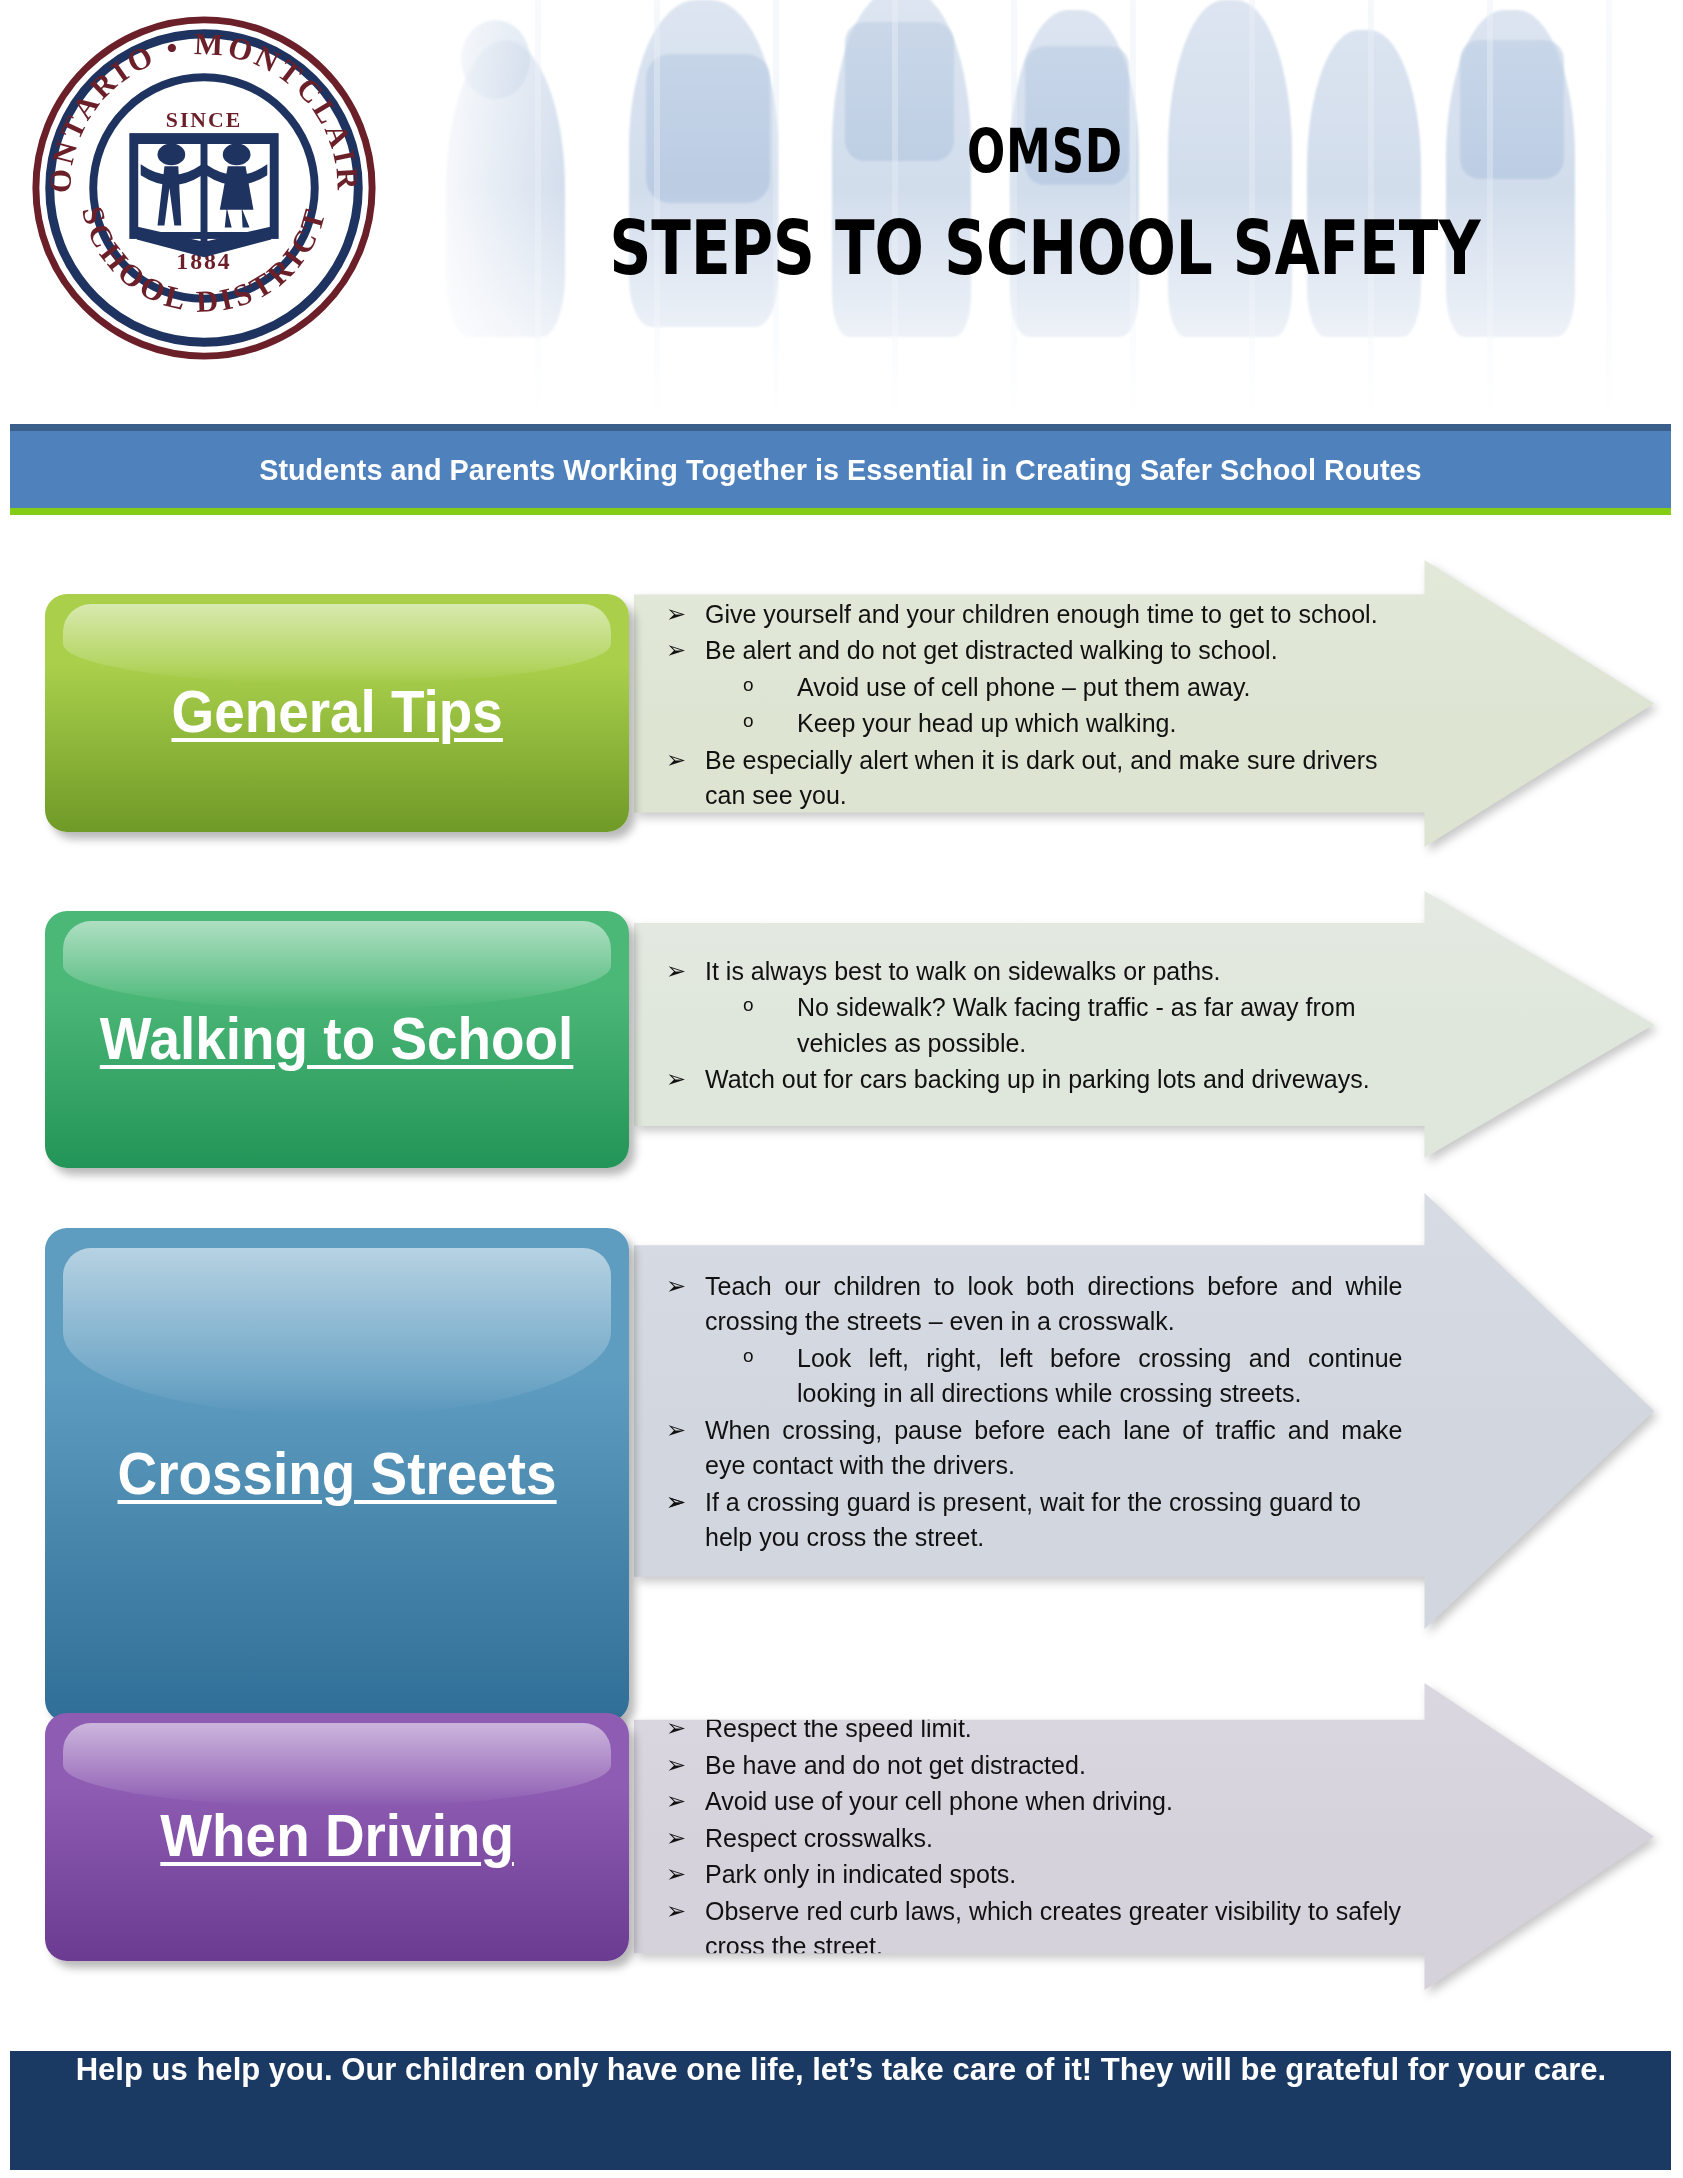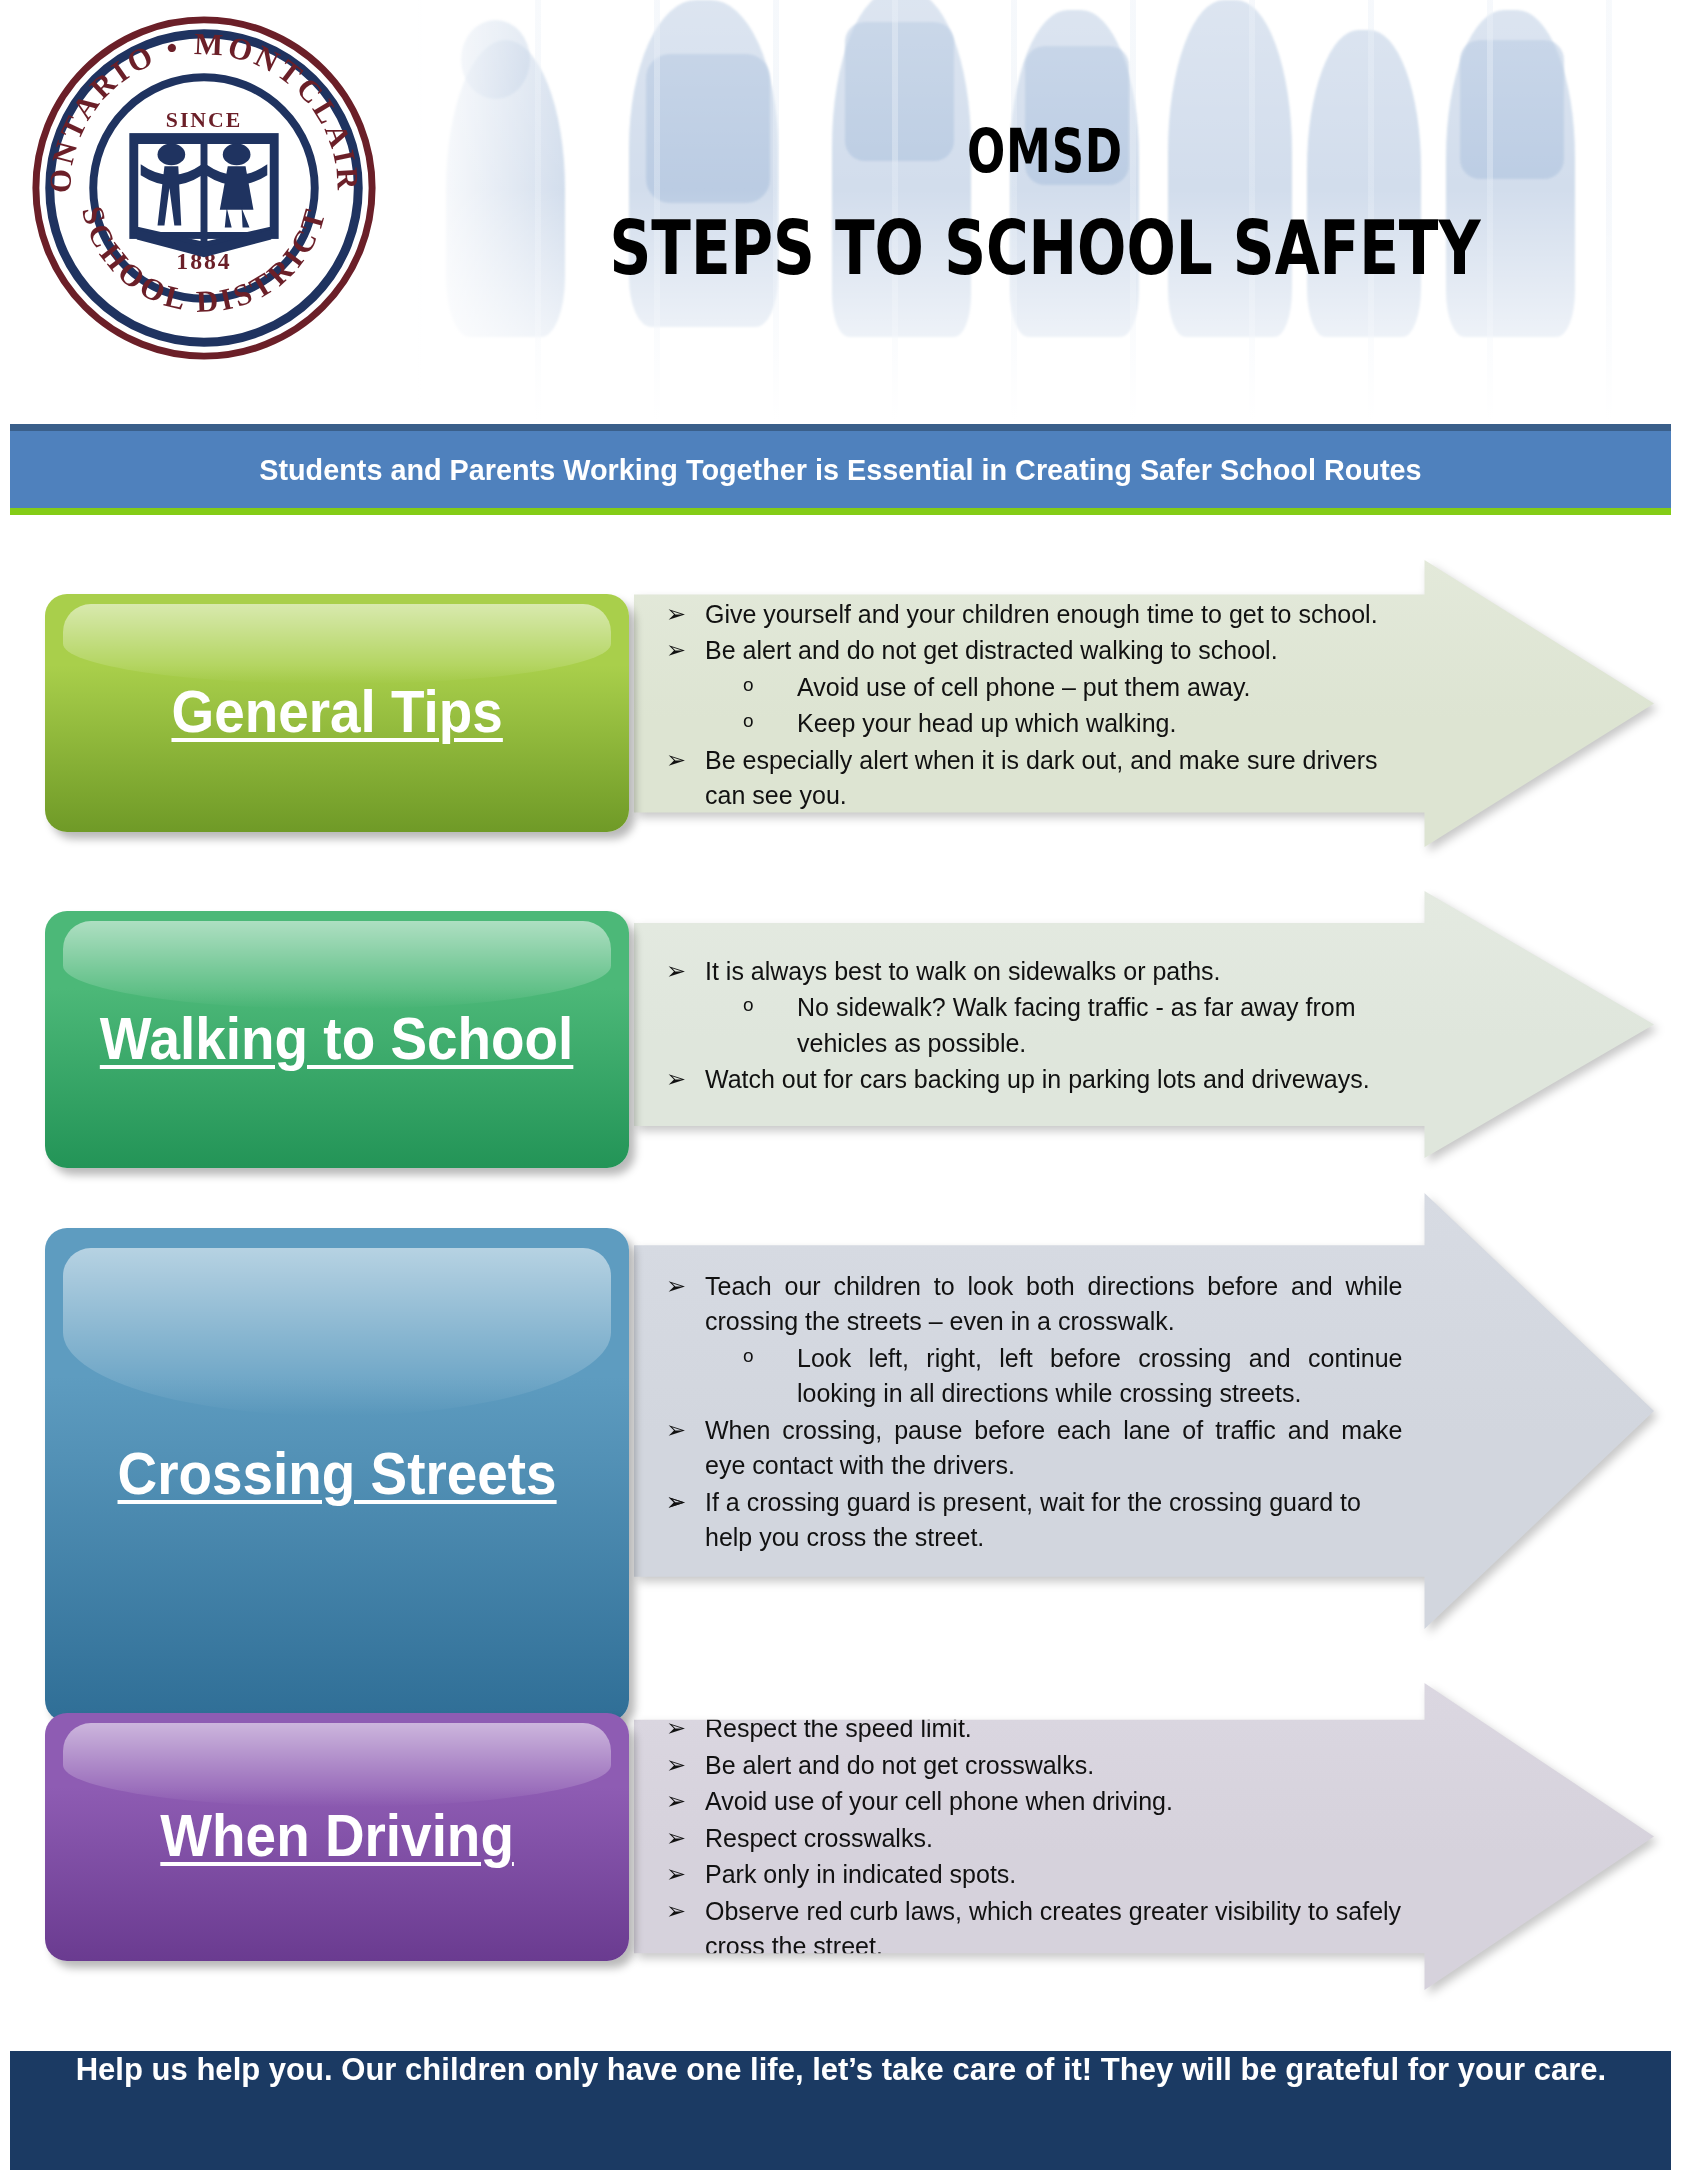--- a/index.html
+++ b/index.html
@@ -351,21 +351,21 @@
           <div class="pill-gloss"></div>
           <div class="pill-label">Crossing Streets</div>
         </div>
       </div>
       <div class="section" style="top: 0px;">
         <div class="band-wrap" style="top: 1683px; height: 307px;">
           <div class="band" style="background: linear-gradient(rgb(219, 215, 225) 0%, rgb(214, 210, 220) 55%, rgb(214, 210, 220) 100%);">
             <div class="band-inner">
               <ul class="tips">
                 <li class="lvl1"><span class="mk">➢</span><span>Respect the speed limit.</span></li>
-                <li class="lvl1"><span class="mk">➢</span><span>Be alert and do not get crosswalks.</span></li>
+                <li class="lvl1"><span class="mk">➢</span><span>Be have and do not get distracted.</span></li>
                 <li class="lvl1"><span class="mk">➢</span><span>Avoid use of your cell phone when driving.</span></li>
                 <li class="lvl1"><span class="mk">➢</span><span>Respect crosswalks.</span></li>
                 <li class="lvl1"><span class="mk">➢</span><span>Park only in indicated spots.</span></li>
                 <li class="lvl1"><span class="mk">➢</span><span>Observe red curb laws, which creates greater visibility to safely cross the street.</span></li>
               </ul>
             </div>
           </div>
         </div>
         <div class="pill" style="top: 1713px; height: 248px; background: linear-gradient(rgb(142, 92, 179) 0%, rgb(142, 92, 179) 30%, rgb(106, 59, 144) 100%);">
           <div class="pill-gloss"></div>

